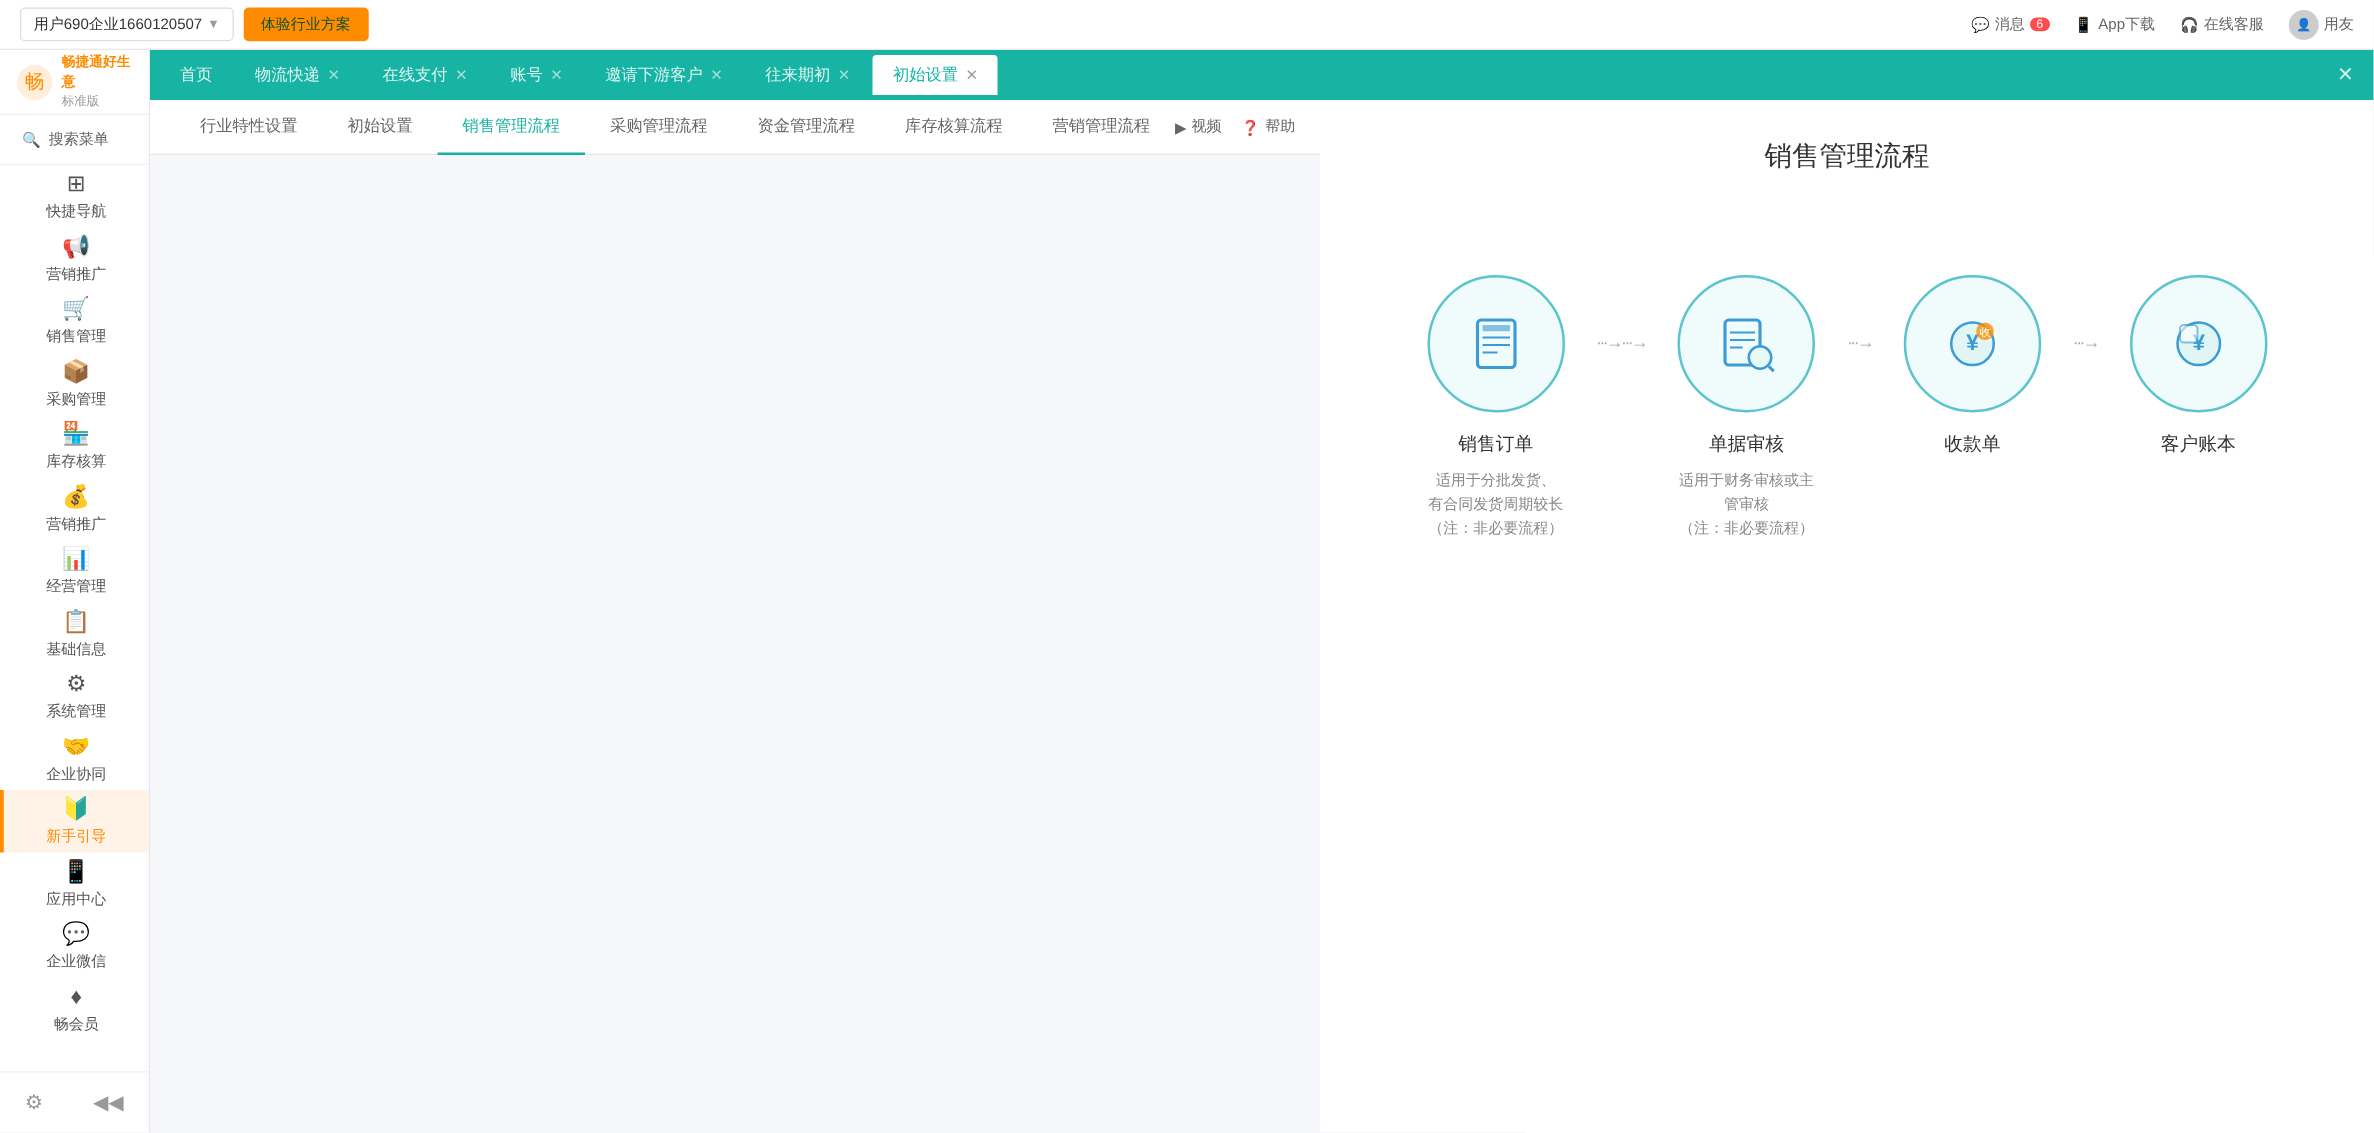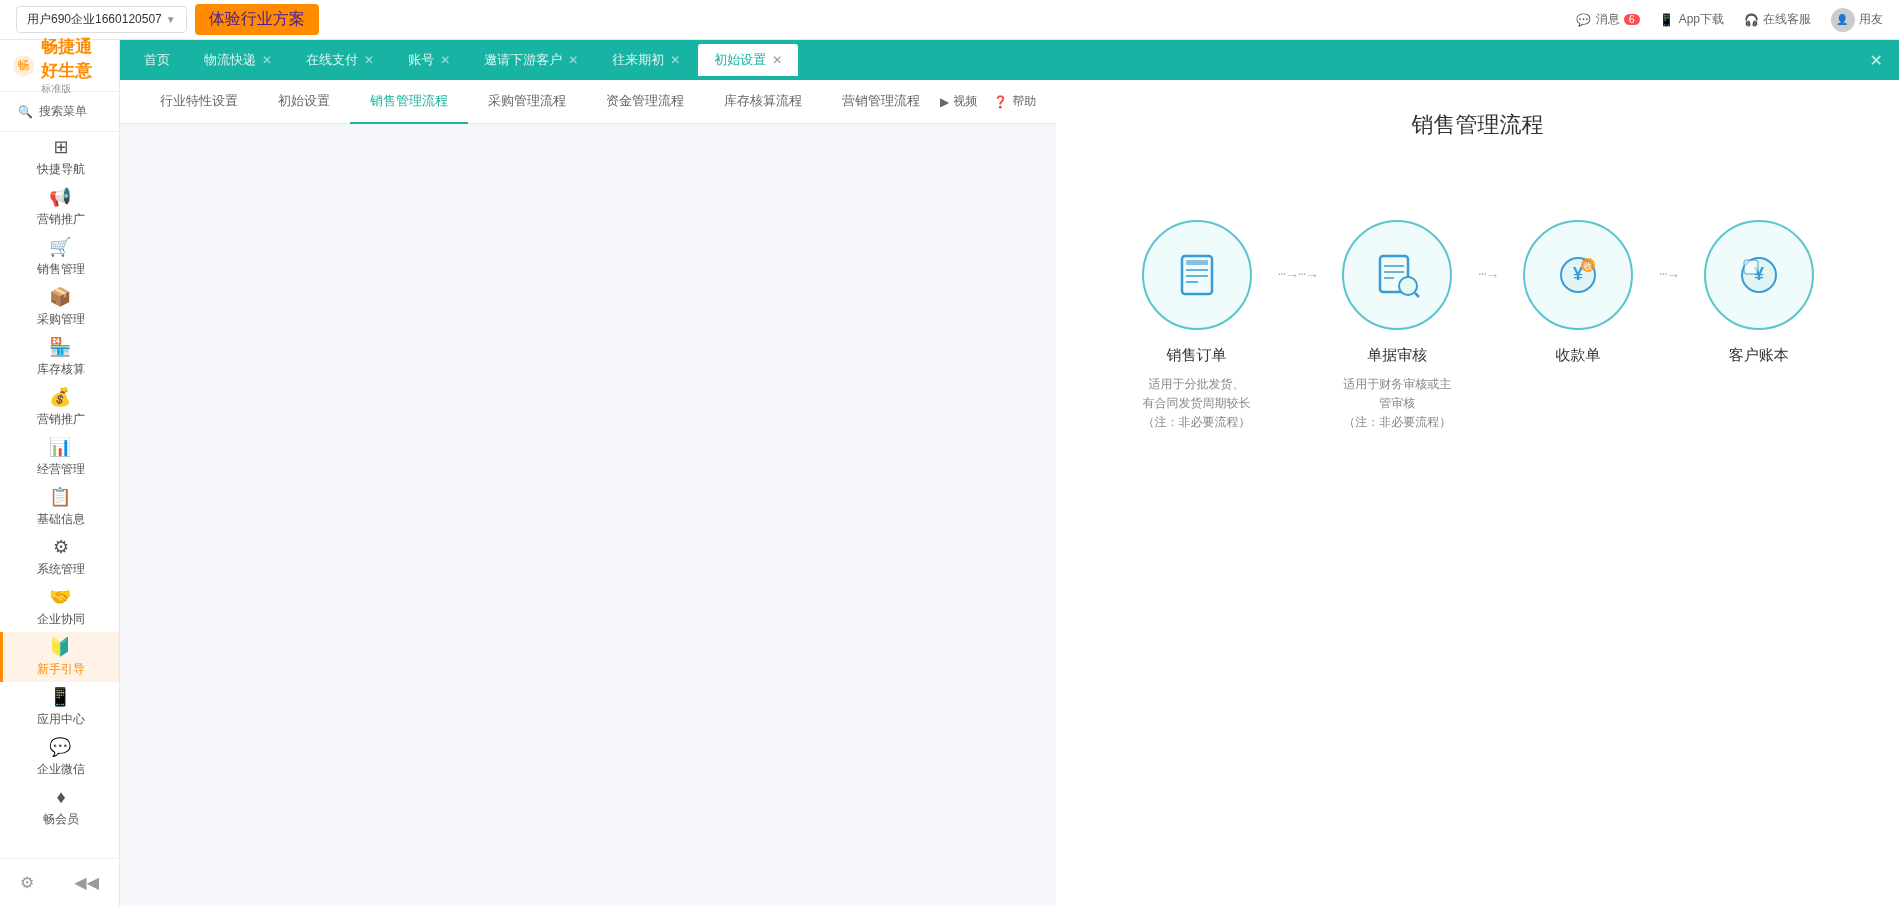--- a/index.html
+++ b/index.html
@@ -17,42 +17,42 @@
     }
     .top-bar-left { display: flex; align-items: center; gap: 8px; }
     .user-select {
       display: flex; align-items: center; gap: 4px;
       border: 1px solid #ddd; border-radius: 4px; padding: 4px 10px;
       cursor: pointer; background: #fff; font-size: 12px; color: #333;
     }
     .user-select span { color: #333; }
     .user-select .arrow { color: #999; font-size: 10px; }
     .trial-btn {
-      background: #ff8c00; color: #4c1d95; border: none; border-radius: 4px;
-      padding: 5px 14px; cursor: pointer; font-size: 16px; font-family: Liberation Mono, monospace;
+      background: #ff8c00; color: #14532d; border: none; border-radius: 4px;
+      padding: 5px 14px; cursor: pointer; font-size: 12px; font-family: Liberation Mono, monospace;
     }
     .top-bar-right { display: flex; align-items: center; gap: 20px; font-size: 12px; color: #666; }
     .top-bar-right .item { display: flex; align-items: center; gap: 4px; cursor: pointer; }
     .badge { background: #ff4d4f; color: #fff; border-radius: 8px; font-size: 10px; padding: 0 4px; min-width: 16px; text-align: center; }
     .avatar-circle { width: 24px; height: 24px; background: #ccc; border-radius: 50%; display: flex; align-items: center; justify-content: center; color: #fff; font-size: 10px; }
 
     
     .layout { display: flex; height: calc(100vh - 40px); }
 
     
     .sidebar {
       width: 120px; background: #fff; border-right: 1px solid #e8e8e8;
       display: flex; flex-direction: column; flex-shrink: 0;
     }
     .sidebar-logo {
       height: 52px; display: flex; align-items: center; padding: 0 12px;
       background: #fff; border-bottom: 1px solid #f0f0f0;
     }
     .logo-icon { width: 36px; height: 36px; margin-right: 6px; }
-    .logo-text { font-size: 17px; color: #ff8c00; line-height: 1.4; font-weight: bold; font-family: Liberation Serif, serif; }
+    .logo-text { font-size: 11px; color: #ff8c00; line-height: 1.4; font-weight: bold; font-family: Liberation Serif, serif; }
     .logo-sub { font-size: 10px; color: #999; font-family: Liberation Mono, monospace; }
     .sidebar-search {
       height: 40px; display: flex; align-items: center; padding: 0 12px;
       border-bottom: 1px solid #f0f0f0; cursor: pointer;
     }
     .sidebar-search span { font-size: 12px; color: #666; margin-left: 6px; }
     .sidebar-items { flex: 1; overflow-y: auto; }
     .sidebar-item {
       height: 50px; display: flex; flex-direction: column; align-items: center;
       justify-content: center; cursor: pointer; color: #555; font-size: 12px;

